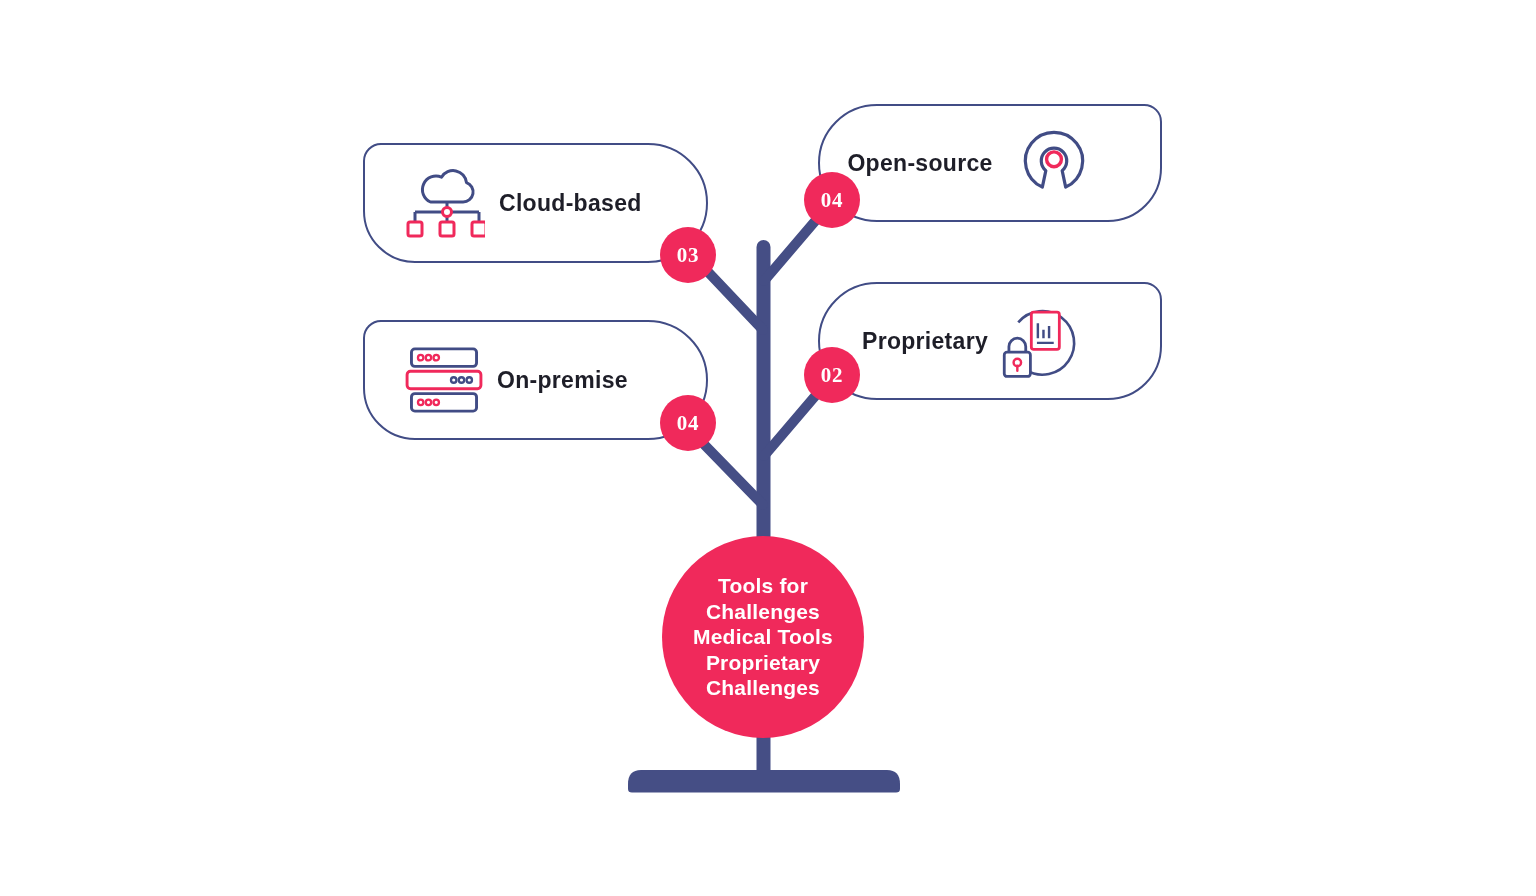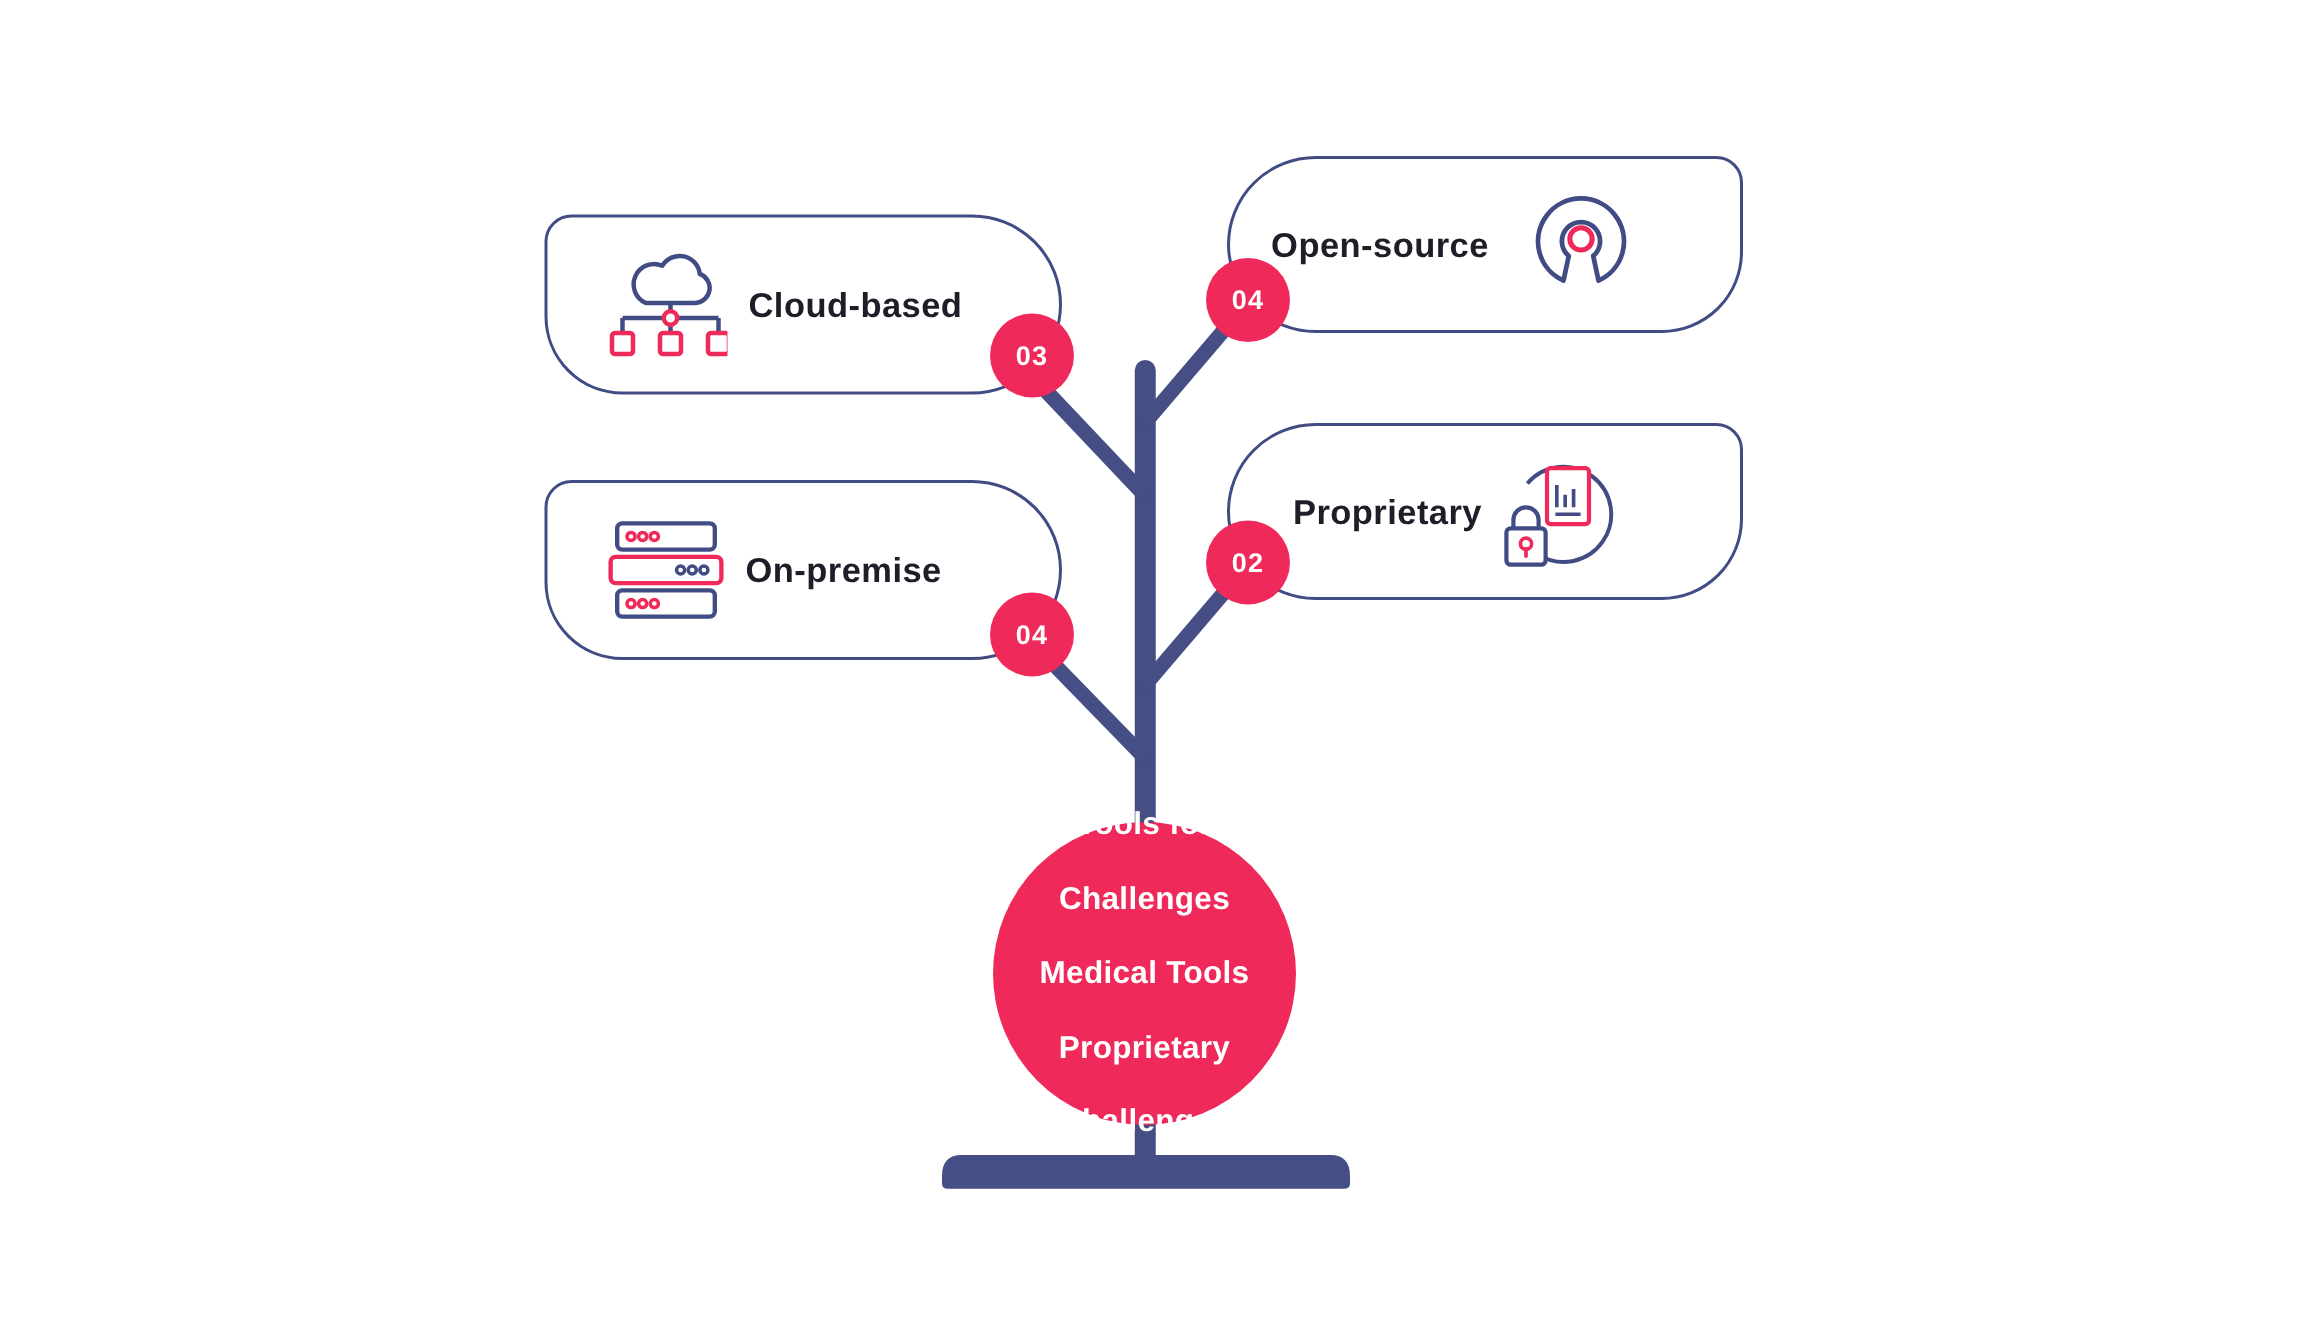--- a/index.html
+++ b/index.html
@@ -16,26 +16,26 @@
   .card-left{border-radius:18px 60px 60px 52px;padding-left:40px;gap:14px;}
   .card-right{border-radius:60px 18px 55px 60px;justify-content:center;gap:26px;}
   .card-label{
     font-size:23px;font-weight:700;color:#1E1E28;letter-spacing:.3px;white-space:nowrap;
   }
   .icon-box{flex:0 0 auto;display:flex;align-items:center;justify-content:center;}
   .badge{
     position:absolute;width:56px;height:56px;border-radius:50%;
     background:#F0295B;color:#ffffff;
     display:flex;align-items:center;justify-content:center;
-    font-size:18px;font-weight:700;letter-spacing:.8px;
+    font-size:21px;font-weight:700;letter-spacing:.8px;font-family:Liberation Serif, serif;
   }
   .center-circle{
-    position:absolute;left:662px;top:548px;width:202px;height:202px;
+    position:absolute;left:662px;top:536px;width:202px;height:202px;
     border-radius:50%;background:#F0295B;
-    display:flex;flex-direction:column;align-items:center;justify-content:center;gap:24px;
+    display:flex;flex-direction:column;align-items:center;justify-content:center;
   }
   .center-line{
     color:#ffffff;font-size:21px;font-weight:700;line-height:25.5px;
     text-align:center;letter-spacing:.2px;white-space:nowrap;
   }
 </style>
 </head>
 <body>
 
 <div class="stage">
@@ -105,21 +105,21 @@
         <rect x="40" y="14" width="30" height="40" rx="2.5" fill="#fff" stroke="#F0295B" stroke-width="3"></rect>
         <path d="M47 26 V42 M53 33 V42 M59 29 V42 M46 47 H64" fill="none" stroke="#414C85" stroke-width="2.6"></path>
         <path d="M16 57 V51 A9 9 0 0 1 34 51 V57" fill="none" stroke="#414C85" stroke-width="3"></path>
         <rect x="11" y="57" width="28" height="26" rx="3" fill="#fff" stroke="#414C85" stroke-width="3"></rect>
         <circle cx="25" cy="68" r="4" fill="none" stroke="#F0295B" stroke-width="2.6"></circle>
         <path d="M25 71.5 V77" stroke="#F0295B" stroke-width="2.6" stroke-linecap="round"></path>
       </svg>
     </span>
   </div>
 
-  <div class="badge" style="left:660px;top:209px;">03</div>
+  <div class="badge" style="left:660px;top:227px;">03</div>
   <div class="badge" style="left:804px;top:172px;">04</div>
   <div class="badge" style="left:660px;top:395px;">04</div>
   <div class="badge" style="left:804px;top:347px;">02</div>
 
   <div class="center-circle">
     <div class="center-line">Tools for</div>
     <div class="center-line">Challenges</div>
     <div class="center-line">Medical Tools</div>
     <div class="center-line">Proprietary</div>
     <div class="center-line">Challenges</div>

